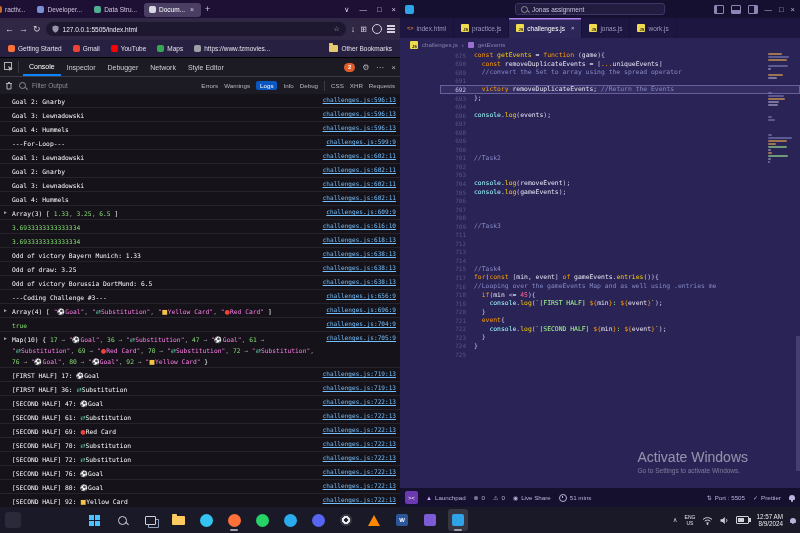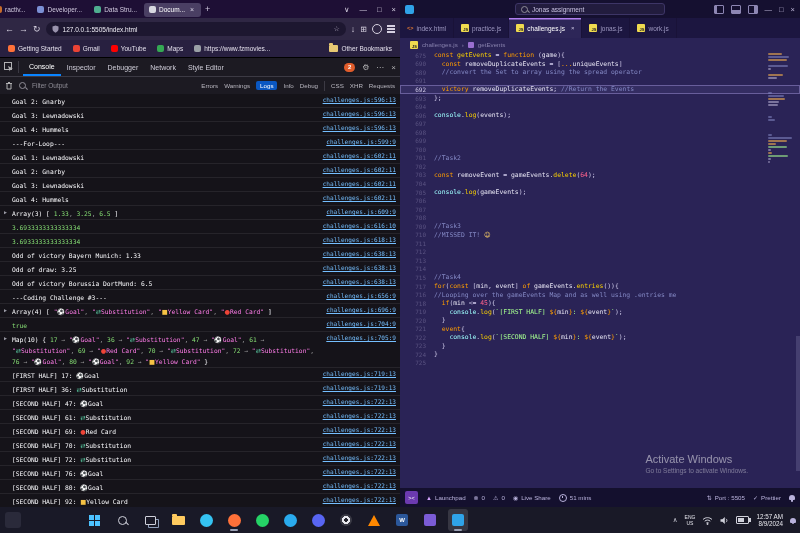--- a/index.html
+++ b/index.html
@@ -79,36 +79,36 @@
   .vstab{display:flex;align-items:center;gap:3px;padding:0 7px;font-size:6.5px;color:#9d97c0;
     border-right:1px solid #191238;white-space:nowrap;}
   .vstab.active{background:#2d2658;color:#fff;box-shadow:inset 0 1.5px 0 #b180f0;}
   .jsicon{width:8px;height:8px;background:#f0db4f;color:#1a1a1a;font-size:4px;font-weight:bold;
     display:flex;align-items:flex-end;justify-content:flex-end;border-radius:1px;padding:0 1px 0 0;box-sizing:border-box;}
   .htmlicon{color:#e37933;font-size:5.5px;font-weight:bold;}
   .tabx{font-size:6px;margin-left:3px;color:#c9c3e2;}
   .vs-breadcrumb{height:13px;background:#2a2356;display:flex;align-items:center;gap:4px;padding:0 10px;
     font-size:6.2px;color:#8781ad;}
   .sym{width:6px;height:6px;background:#9a6fd0;border-radius:1px;display:inline-block;}
-  .vs-editor{position:absolute;left:0;right:0;top:51px;bottom:19px;background:#2a2356;overflow:hidden;}
+  .vs-editor{position:absolute;left:0;right:0;top:51px;bottom:19px;background:#2a2356;overflow:hidden;padding-left:40px;}
   .cline{height:8.56px;display:flex;align-items:center;}
   .cline .gut{width:34px;flex:0 0 auto;text-align:right;padding-right:8px;color:#5a5382;
     font-family:"DejaVu Sans Mono",monospace;font-size:6px;box-sizing:border-box;}
   .cline .ctext{flex:1;white-space:pre;overflow:hidden;font-family:"DejaVu Sans Mono",monospace;font-size:6.4px;
     margin-right:38px;}
   .cline.cur{background:rgba(150,140,210,.10);box-shadow:inset 0 0 0 1px rgba(168,156,226,.45);}
   .cline.cur .gut{color:#d0cae8;}
   .kw{color:#ff9d00}.fn{color:#fad000}.vr{color:#e6e4f3}.sup{color:#9effff}.pn{color:#cdc8e8}
   .cm{color:#8489c5}.st{color:#a5ff90}.ip{color:#ff9d00}.nm{color:#ff628c}
   .vs-minimap{position:absolute;right:6px;top:2px;width:26px;bottom:0;}
   .mbar{position:absolute;left:0;height:1.6px;border-radius:1px;opacity:.55;}
   .vs-scrollbar{position:absolute;right:0;top:0;width:4px;bottom:0;}
   .vs-scrollbar .thumb{position:absolute;top:285px;height:135px;left:0;right:0;background:rgba(170,165,205,.22);}
   .vs-watermark{position:absolute;right:52px;bottom:14px;text-align:left;color:rgba(255,255,255,.5);}
-  .vs-watermark .l1{font-size:11px;margin-top:32px;}
+  .vs-watermark .l1{font-size:14px;margin-top:32px;}
   .vs-watermark .l2{font-size:6.5px;color:rgba(255,255,255,.38);margin-top:2px;}
   .vs-statusbar{position:absolute;left:0;right:0;bottom:0;height:19px;background:#14102e;
     display:flex;align-items:center;font-size:6.2px;color:#b9b2dc;padding:0 5px;gap:8px;box-sizing:border-box;}
   .sbitem{display:flex;align-items:center;gap:3px;white-space:nowrap;}
   .sb-right{margin-left:auto;display:flex;align-items:center;gap:8px;}
   .si{display:inline-flex;align-items:center;justify-content:center;font-size:6px;color:#b9b2dc;}
   .si-remote{width:13px;height:13px;background:#6c3ab0;color:#fff;border-radius:2px;font-size:5.5px;}
   .si-rocket{color:#d6a5ff;}
   .si-clockc{width:6px;height:6px;border:1px solid #b9b2dc;border-radius:50%;position:relative;}
   .si-clockc::after{content:"";position:absolute;left:2.4px;top:1px;width:1px;height:2.4px;background:#b9b2dc;}
@@ -500,48 +500,44 @@
           </div>
           <div class="cline">
             <span class="gut">701</span>
             <span class="ctext"><span class="cm">//Task2</span></span>
           </div>
           <div class="cline">
             <span class="gut">702</span>
           </div>
           <div class="cline">
             <span class="gut">703</span>
-            <span class="ctext"><span class="kw">const </span><span class="vr">removeEvent</span><span class="pn"> = </span><span class="vr">gameEvents</span><span class="pn">.</span><span class="fn">delete</span><span class="pn">(</span><span class="nm">64</span><span class="pn">);</span></span>
           </div>
           <div class="cline">
             <span class="gut">704</span>
+            <span class="ctext"><span class="sup">console</span><span class="pn">.</span><span class="fn">log</span><span class="pn">(</span><span class="vr">removeEvent</span><span class="pn">);</span></span>
           </div>
           <div class="cline">
             <span class="gut">705</span>
             <span class="ctext"><span class="sup">console</span><span class="pn">.</span><span class="fn">log</span><span class="pn">(</span><span class="vr">gameEvents</span><span class="pn">);</span></span>
           </div>
           <div class="cline">
             <span class="gut">706</span>
             <span class="ctext"></span>
           </div>
           <div class="cline">
             <span class="gut">707</span>
             <span class="ctext"></span>
           </div>
           <div class="cline">
             <span class="gut">708</span>
             <span class="ctext"></span>
           </div>
           <div class="cline">
             <span class="gut">709</span>
             <span class="ctext"><span class="cm">//Task3</span></span>
-          </div>
-          <div class="cline">
-            <span class="gut">710</span>
-            <span class="ctext"><span class="cm">//MISSED IT! </span><span class="ic ic-smile">☺</span></span>
           </div>
           <div class="cline">
             <span class="gut">711</span>
             <span class="ctext"></span>
           </div>
           <div class="cline">
             <span class="gut">712</span>
             <span class="ctext"></span>
           </div>
           <div class="cline">

